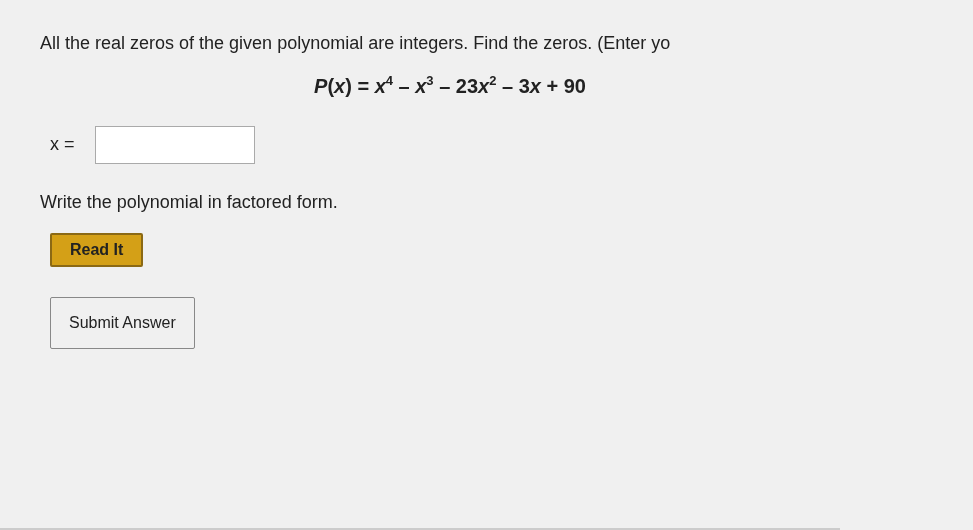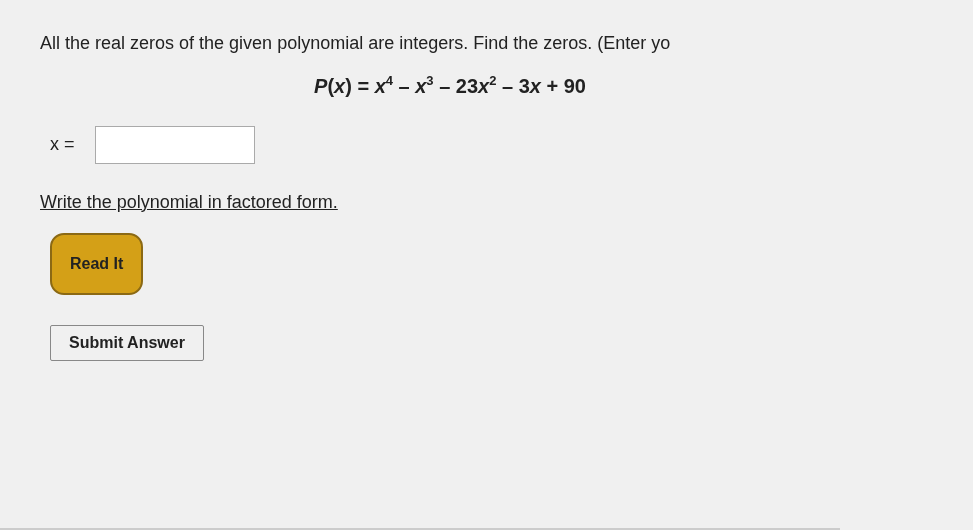--- a/index.html
+++ b/index.html
@@ -66,21 +66,20 @@
       height: 38px;
       background-color: #fff;
       border: 1px solid #aaa;
       outline: none;
       font-size: 16px;
       padding: 4px 8px;
     }
 
     .factored-section {
       margin-bottom: 20px;
-      text-decoration: underline;
     }
 
     .factored-label-text {
       font-size: 18px;
       color: #222;
       margin-bottom: 12px;
     }
 
     .factored-input-row {
       display: flex;
@@ -101,38 +100,37 @@
       color: #2e8b57;
       margin-right: 14px;
     }
 
     .read-it-btn {
       background-color: #d4a017;
       color: #222;
       border: 2px solid #8b6914;
       font-size: 16px;
       font-weight: bold;
-      padding: 20px 18px;
+      padding: 6px 18px;
       cursor: pointer;
-      border-radius: 14px;
+      border-radius: 2px;
     }
 
     .submit-row {
       margin-left: 10px;
     }
 
     .submit-btn {
       background-color: #f0f0f0;
       color: #222;
       border: 1px solid #888;
       font-size: 16px;
-      padding: 8px 18px;
+      padding: 16px 18px;
       cursor: pointer;
       border-radius: 2px;
-      font-weight: bold;
     }
 
     .bottom-border {
       position: absolute;
       bottom: 0;
       left: 0;
       right: 0;
       height: 2px;
       background-color: #ccc;
     }

